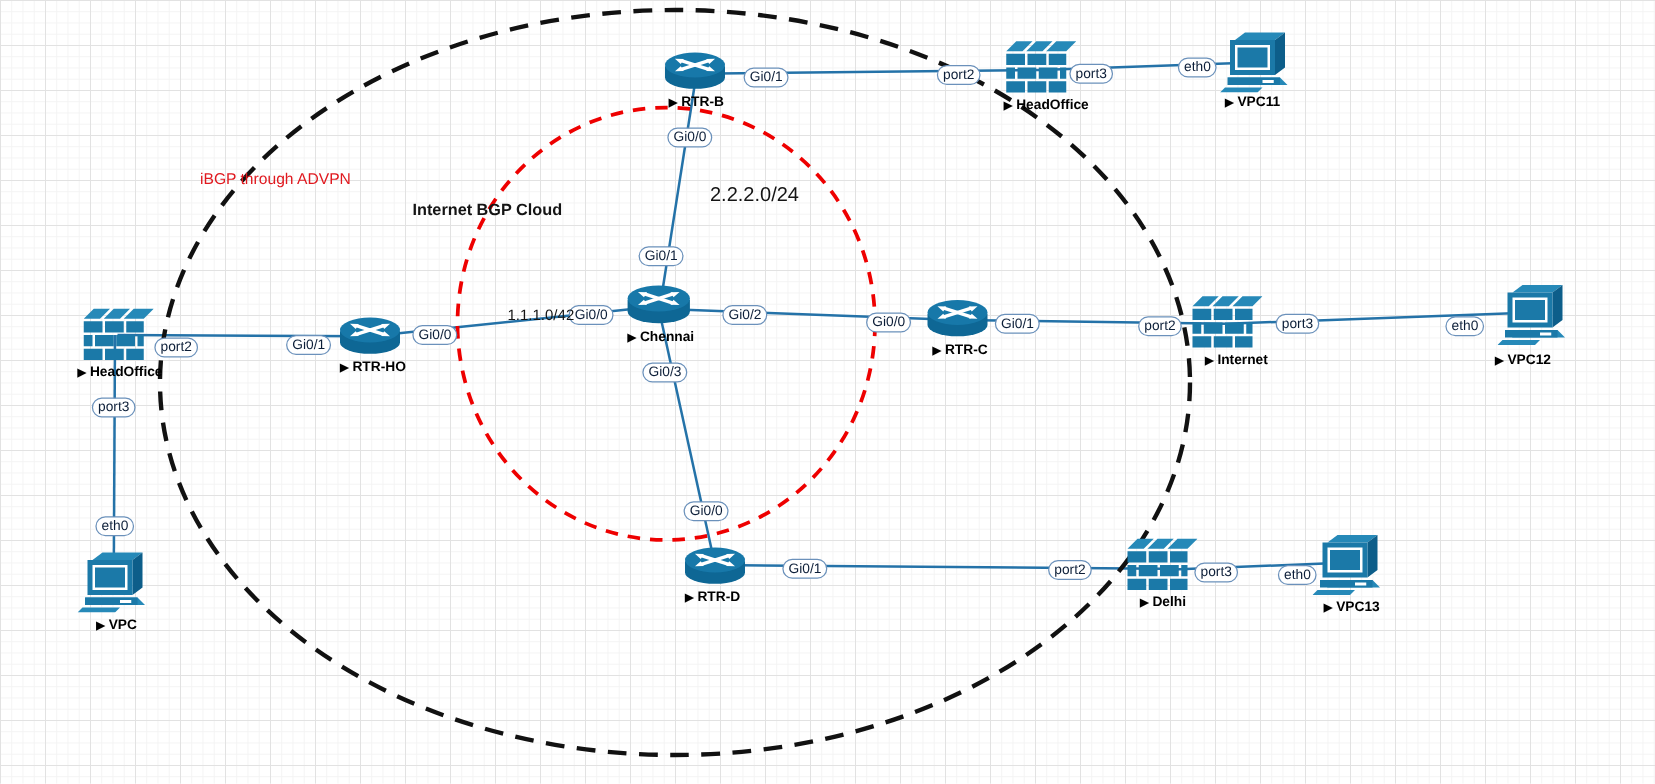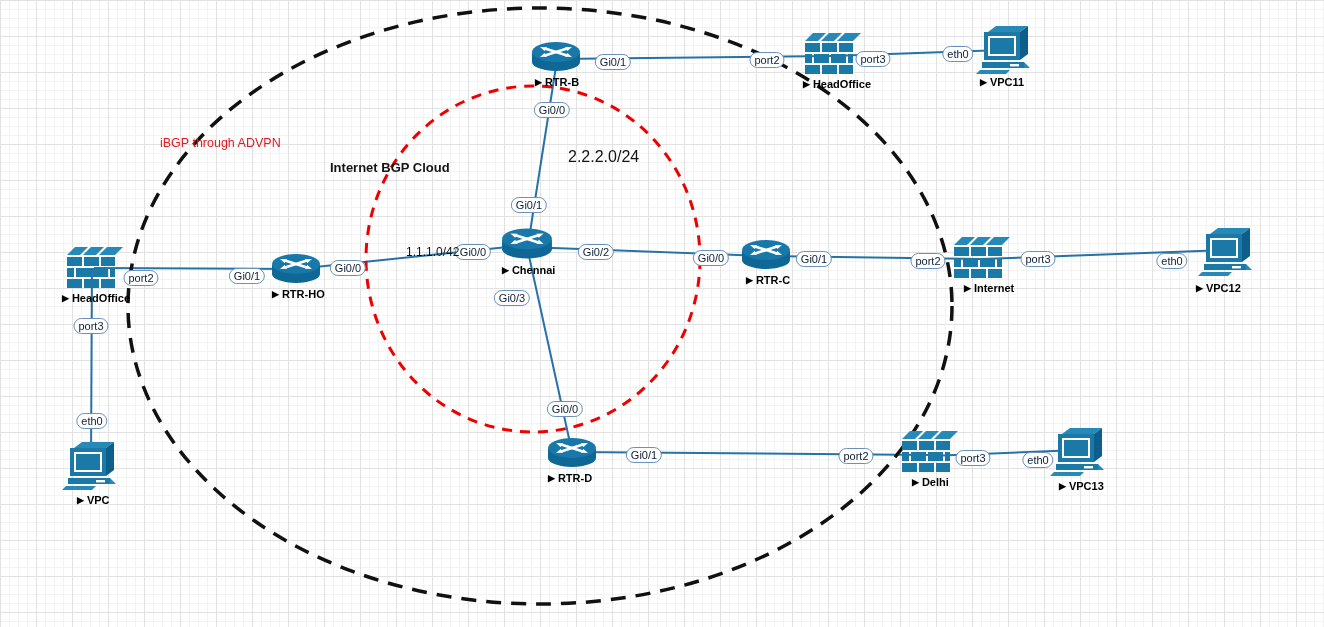--- a/index.html
+++ b/index.html
@@ -345,21 +345,21 @@
   </div>
 
   <div class="badge" style="left:613px;  top:62px;">Gi0/1</div>
   <div class="badge" style="left:767px;  top:60px;">port2</div>
   <div class="badge" style="left:873px;  top:59px;">port3</div>
   <div class="badge" style="left:958px;  top:54px;">eth0</div>
   <div class="badge" style="left:552px;  top:110px;">Gi0/0</div>
   <div class="badge" style="left:529px;  top:205px;">Gi0/1</div>
   <div class="badge" style="left:473px;  top:252px;">Gi0/0</div>
   <div class="badge" style="left:596px;  top:252px;">Gi0/2</div>
-  <div class="badge" style="left:512px;  top:298px;">Gi0/3</div>
+  <div class="badge" style="left:532px;  top:298px;">Gi0/3</div>
   <div class="badge" style="left:141px;  top:278px;">port2</div>
   <div class="badge" style="left:247px;  top:276px;">Gi0/1</div>
   <div class="badge" style="left:348px;  top:268px;">Gi0/0</div>
   <div class="badge" style="left:91px;   top:326px;">port3</div>
   <div class="badge" style="left:92px;   top:421px;">eth0</div>
   <div class="badge" style="left:711px;  top:258px;">Gi0/0</div>
   <div class="badge" style="left:814px;  top:259px;">Gi0/1</div>
   <div class="badge" style="left:928px;  top:261px;">port2</div>
   <div class="badge" style="left:1038px; top:259px;">port3</div>
   <div class="badge" style="left:1172px; top:261px;">eth0</div>

